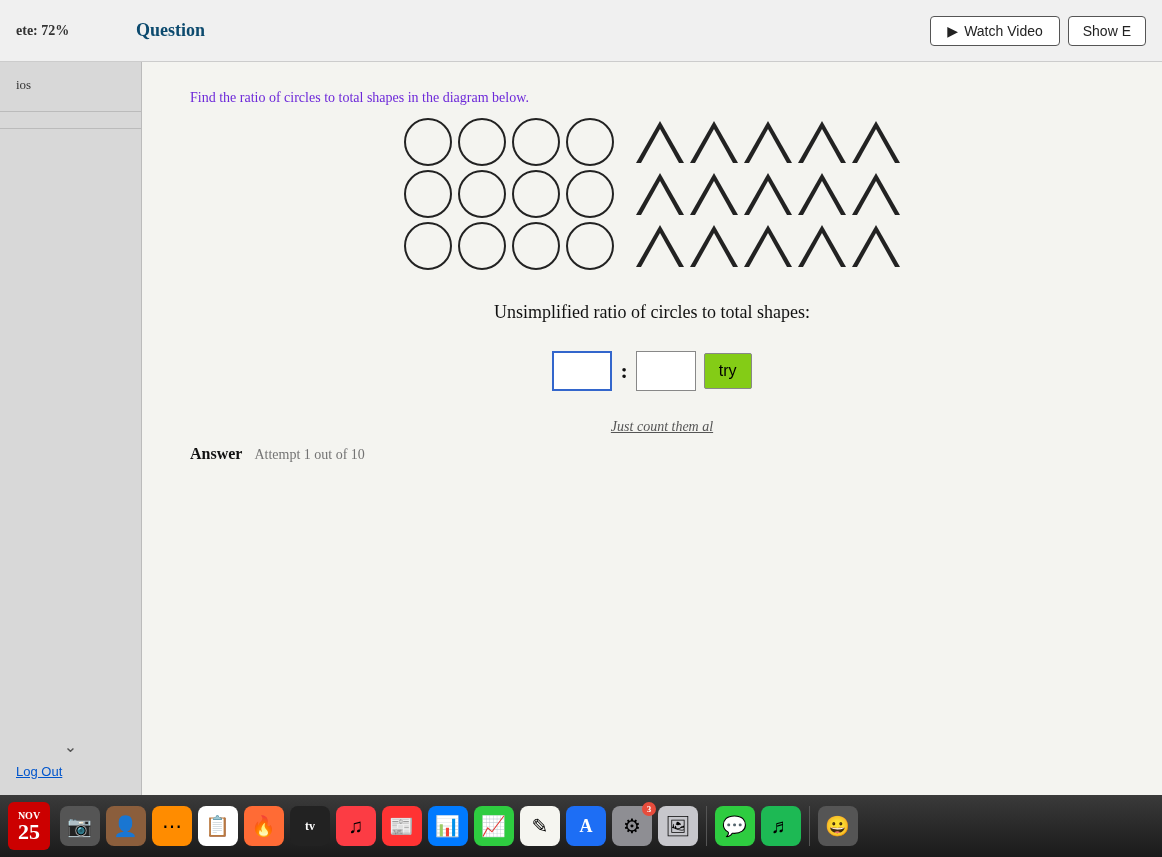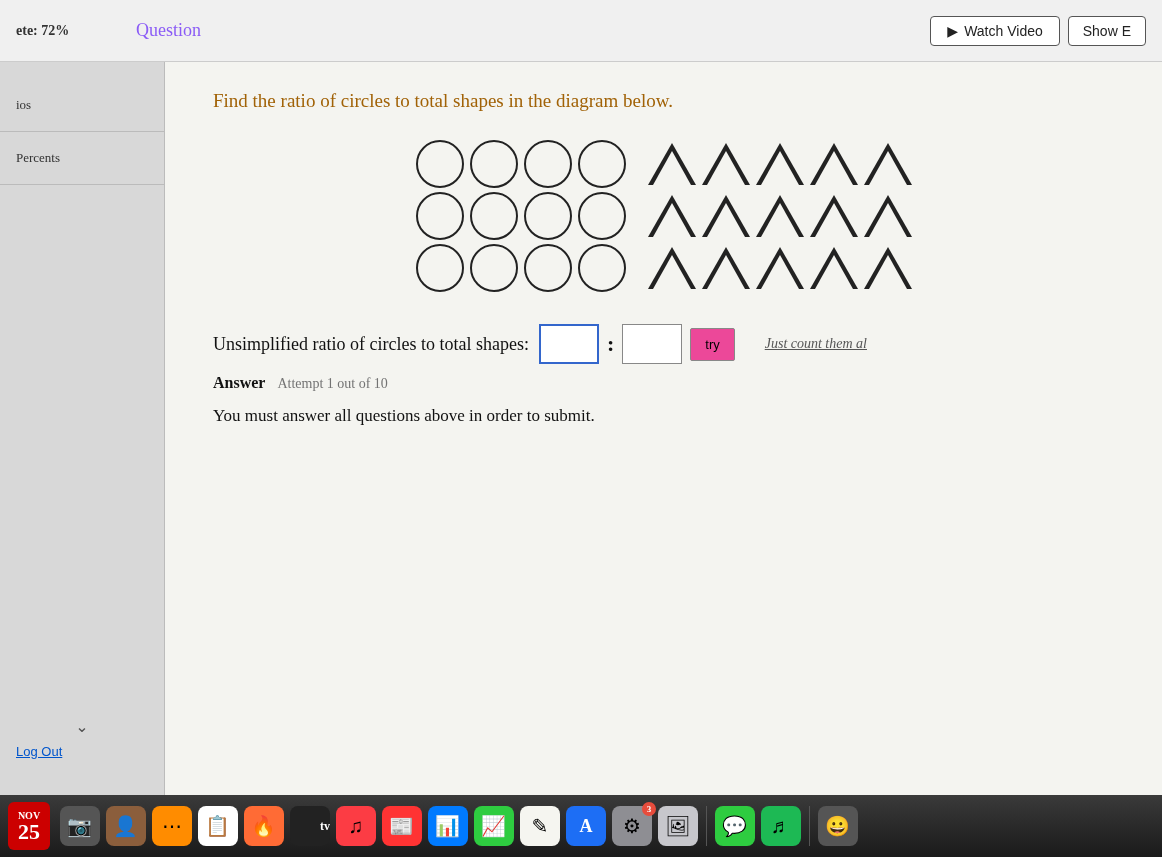--- a/index.html
+++ b/index.html
@@ -24,22 +24,22 @@
       flex-shrink: 0;
     }
     .top-bar-left {
       font-size: 14px;
       color: #333;
       font-weight: bold;
       width: 120px;
     }
     .top-bar-title {
       font-size: 18px;
-      font-weight: normal;
-      color: #8b5cf6;
+      font-weight: bold;
+      color: #0c4a6e;
       flex: 1;
     }
     .top-bar-right {
       display: flex;
       gap: 8px;
       align-items: center;
     }
     .watch-video-btn {
       display: flex;
       align-items: center;
@@ -66,26 +66,26 @@
 
     
     .main-layout {
       display: flex;
       flex: 1;
       overflow: hidden;
     }
 
     
     .sidebar {
-      width: 165px;
+      width: 142px;
       background: #d8d8d8;
       border-right: 1px solid #bbb;
       display: flex;
       flex-direction: column;
-      padding: 25px 0;
+      padding: 5px 0;
       flex-shrink: 0;
     }
     .sidebar-item {
       padding: 10px 16px;
       font-size: 13px;
       color: #333;
       cursor: pointer;
     }
     .sidebar-divider {
       height: 1px;
@@ -115,23 +115,23 @@
 
     
     .content-area {
       flex: 1;
       background: #f4f4f0;
       padding: 28px 48px 20px 48px;
       overflow-y: auto;
     }
 
     .question-text {
-      font-size: 19px;
-      color: #a16207;
-      margin-bottom: 28px;
+      font-size: 14px;
+      color: #6d28d9;
+      margin-bottom: 12px;
       font-family: 'Times New Roman', serif;
     }
 
     
     .shapes-diagram {
       display: flex;
       flex-direction: column;
       align-items: center;
       gap: 4px;
       margin-bottom: 32px;
@@ -167,22 +167,23 @@
       border-right: 19px solid transparent;
       border-bottom: 34px solid #f4f4f0;
       top: 8px;
       left: -19px;
     }
 
     
     .ratio-section {
       display: flex;
       align-items: center;
-      gap: 10px;
+      gap: 28px;
       flex-wrap: wrap;
+      flex-direction: column;
     }
     .ratio-label {
       font-size: 18px;
       font-family: 'Times New Roman', serif;
       color: #111;
     }
     .ratio-inputs {
       display: flex;
       align-items: center;
       gap: 8px;
@@ -200,22 +201,22 @@
       border: 1.5px solid #888;
     }
     .ratio-colon {
       font-size: 22px;
       font-weight: bold;
       color: #111;
     }
     .try-btn {
       padding: 8px 14px;
       border: 1.5px solid #888;
-      background: #ec4899;
-      font-size: 13px;
+      background: #84cc16;
+      font-size: 16px;
       cursor: pointer;
       border-radius: 2px;
     }
     .hint-text {
       font-size: 14px;
       color: #555;
       font-style: italic;
       margin-left: 20px;
       text-decoration: underline;
     }
@@ -329,23 +330,20 @@
   </div>
 </div>
 
 <div class="main-layout">
 
   <div class="sidebar">
     <div class="sidebar-item">
       <span>ios</span>
     </div>
     <div class="sidebar-divider"></div>
-    <div class="sidebar-item">
-      <span>Percents</span>
-    </div>
     <div class="sidebar-divider"></div>
     <div class="sidebar-bottom">
       <div class="chevron-down">⌄</div>
       <button class="logout-btn">Log Out</button>
     </div>
   </div>
 
   <div class="content-area">
 
     <div class="question-text">Find the ratio of circles to total shapes in the diagram below.</div>
@@ -399,21 +397,20 @@
         <span class="ratio-colon">:</span>
         <input class="ratio-input plain" type="text" value="" style="">
         <button class="try-btn">try</button>
       </div>
       <div class="hint-text">Just count them al</div>
     </div>
 
     <div class="answer-section">
       <span class="answer-title">Answer</span>
       <span class="answer-attempt">Attempt 1 out of 10</span>
-      <div class="answer-text">You must answer all questions above in order to submit.</div>
     </div>
 
   </div>
 </div>
 
 <div class="taskbar">
   <div class="taskbar-date">
     <span class="month">NOV</span>
     <span class="day">25</span>
   </div>
@@ -421,21 +418,21 @@
   <div class="taskbar-icon darkgray" title="Camera">📷</div>
 
   <div class="taskbar-icon" style="background:#8B5E3C;" title="User">👤</div>
 
   <div class="taskbar-icon orange" title="Launchpad">⋯</div>
 
   <div class="taskbar-icon white" title="Notes">📋</div>
 
   <div class="taskbar-icon" style="background:#ff6b35;" title="Spark">🔥</div>
 
-  <div class="taskbar-icon" style="background:#222;justify-content:flex-end;" title="Apple TV">
+  <div class="taskbar-icon" style="background:#222;" title="Apple TV">
       <span style="color:#fff;font-size:12px;font-weight:bold;">tv</span>
     </div>
 
   <div class="taskbar-icon" style="background:#fc3c44;" title="Music">♫</div>
 
   <div class="taskbar-icon" style="background:#f33;" title="News">📰</div>
 
   <div class="taskbar-icon blue" title="App">📊</div>
 
   <div class="taskbar-icon green" title="Numbers">📈</div>

